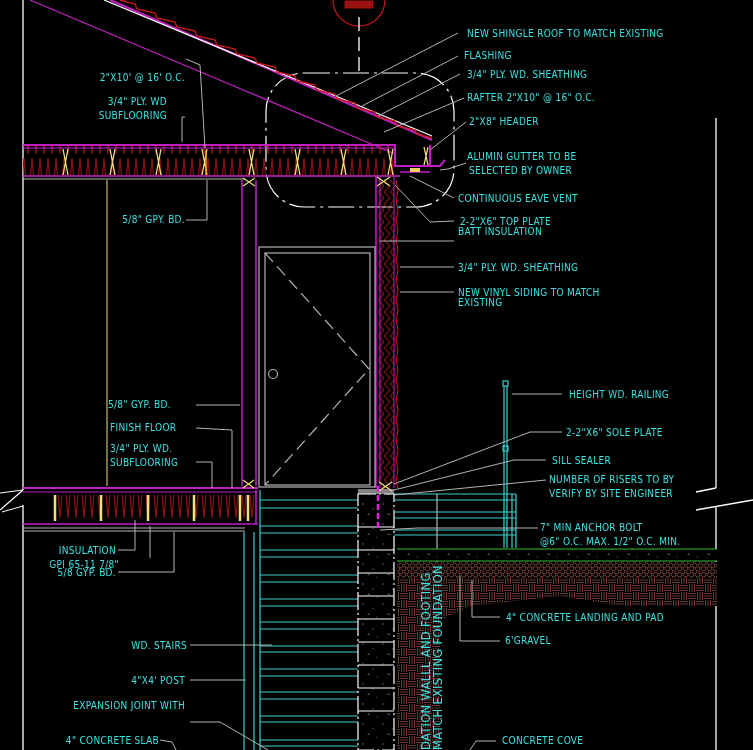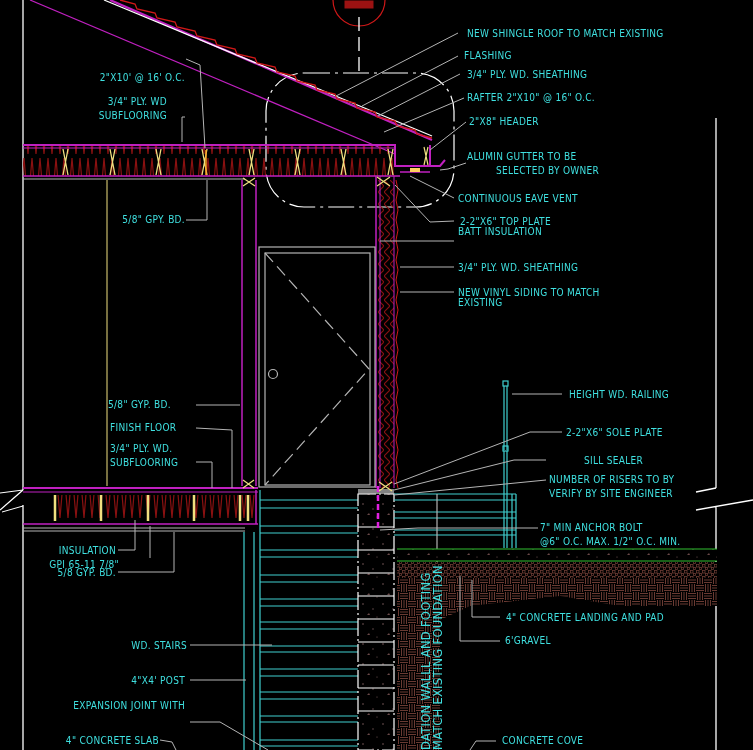--- a/index.html
+++ b/index.html
@@ -244,41 +244,41 @@
     <path d="M496 741 L476 741 L470 750"></path>
   </g>
 </svg>
 
 <div class="lbl" style="left:467px;top:26px">NEW SHINGLE ROOF TO MATCH EXISTING</div>
 <div class="lbl" style="left:464px;top:48px">FLASHING</div>
 <div class="lbl" style="left:467px;top:67px">3/4" PLY. WD. SHEATHING</div>
 <div class="lbl" style="left:467px;top:90px">RAFTER 2"X10" @ 16" O.C.</div>
 <div class="lbl" style="left:469px;top:114px">2"X8" HEADER</div>
 <div class="lbl" style="left:467px;top:149px">ALUMIN GUTTER TO BE</div>
-<div class="lbl" style="left:496px;top:163px">SELECTED BY OWNER</div>
+<div class="lbl" style="left:469px;top:163px">SELECTED BY OWNER</div>
 <div class="lbl" style="left:458px;top:191px">CONTINUOUS EAVE VENT</div>
 <div class="lbl" style="left:460px;top:214px">2-2"X6" TOP PLATE</div>
 <div class="lbl" style="left:458px;top:224px">BATT INSULATION</div>
 <div class="lbl" style="left:458px;top:260px">3/4" PLY. WD. SHEATHING</div>
 <div class="lbl" style="left:458px;top:285px">NEW VINYL SIDING TO MATCH</div>
 <div class="lbl" style="left:458px;top:295px">EXISTING</div>
 
 <div class="lbl r" style="right:568px;top:70px">2"X10' @ 16' O.C.</div>
 <div class="lbl r" style="right:586px;top:94px">3/4" PLY. WD</div>
 <div class="lbl r" style="right:586px;top:108px">SUBFLOORING</div>
 <div class="lbl r" style="right:568px;top:212px">5/8" GPY. BD.</div>
 
 <div class="lbl" style="left:108px;top:397px">5/8" GYP. BD.</div>
 <div class="lbl" style="left:110px;top:420px">FINISH FLOOR</div>
 <div class="lbl" style="left:110px;top:441px">3/4" PLY. WD.</div>
 <div class="lbl" style="left:110px;top:455px">SUBFLOORING</div>
 
 <div class="lbl" style="left:569px;top:387px">HEIGHT WD. RAILING</div>
 <div class="lbl" style="left:566px;top:425px">2-2"X6" SOLE PLATE</div>
-<div class="lbl" style="left:584px;top:453px">SILL SEALER</div>
+<div class="lbl" style="left:552px;top:453px">SILL SEALER</div>
 <div class="lbl" style="left:549px;top:472px">NUMBER OF RISERS TO BY</div>
 <div class="lbl" style="left:549px;top:486px">VERIFY BY SITE ENGINEER</div>
 <div class="lbl" style="left:540px;top:520px">7" MIN ANCHOR BOLT</div>
 <div class="lbl" style="left:540px;top:534px">@6" O.C. MAX. 1/2" O.C. MIN.</div>
 <div class="lbl" style="left:506px;top:610px">4" CONCRETE LANDING AND PAD</div>
 <div class="lbl" style="left:505px;top:633px">6'GRAVEL</div>
 
 <div class="lbl r" style="right:637px;top:543px">INSULATION</div>
 <div class="lbl r" style="right:634px;top:557px">GPI 65-11 7/8"</div>
 <div class="lbl r" style="right:637px;top:565px;top:565px">5/8 GYP. BD.</div>

